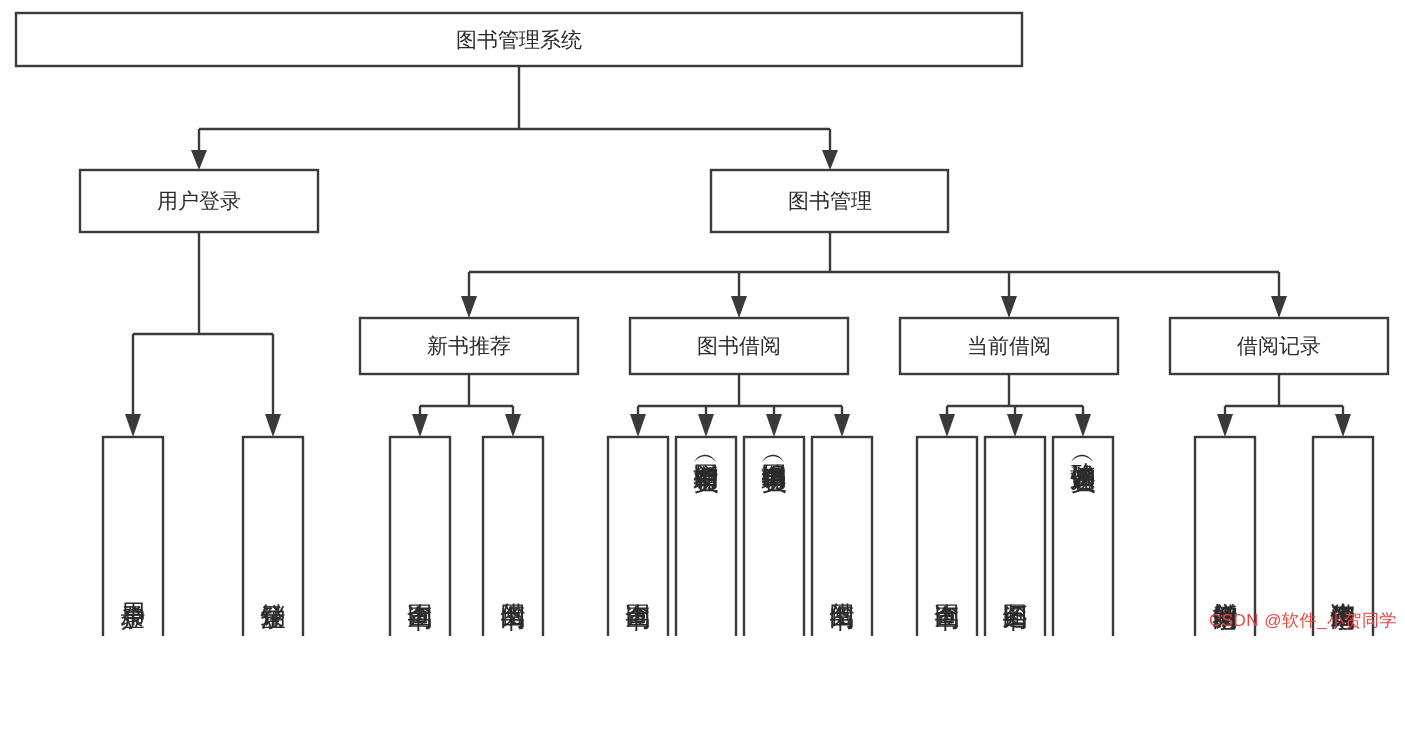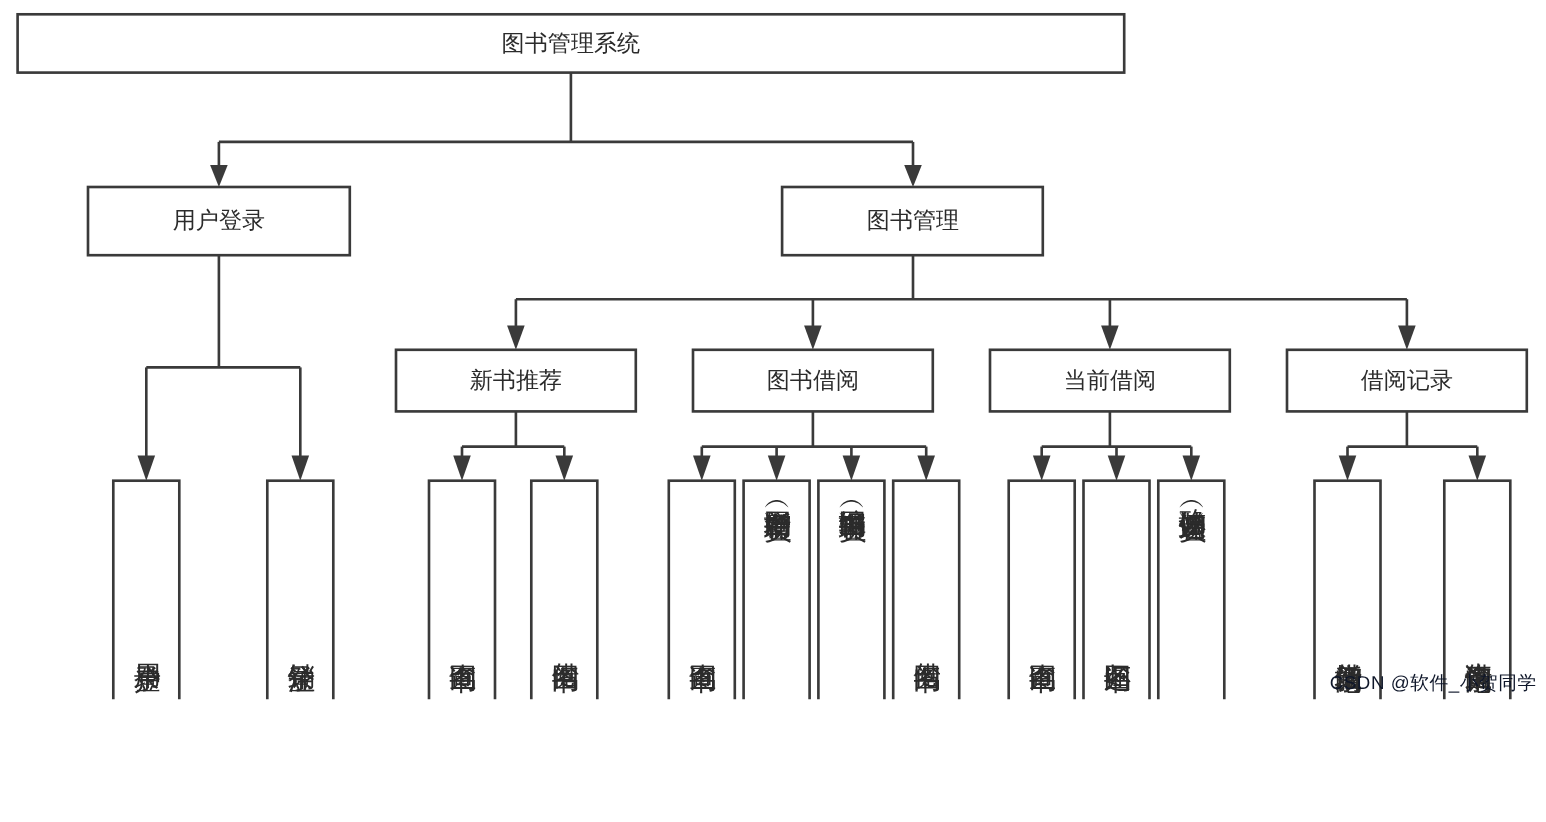--- a/index.html
+++ b/index.html
@@ -65,21 +65,21 @@
   }
   .leaf-label-wrap.center-v {
     align-items: center;
   }
   .watermark {
     position: absolute;
     right: 8px;
     bottom: 4px;
     font-family: "Liberation Sans", "DejaVu Sans", sans-serif;
     font-size: 17px;
-    color: #0f172a;
+    color: #ef4444;
     letter-spacing: 0.5px;
     white-space: nowrap;
   }
 </style>
 </head>
 <body>
 
 <div id="diagram-root">
 
   <svg id="flow-svg" viewBox="0 0 1405 747">

